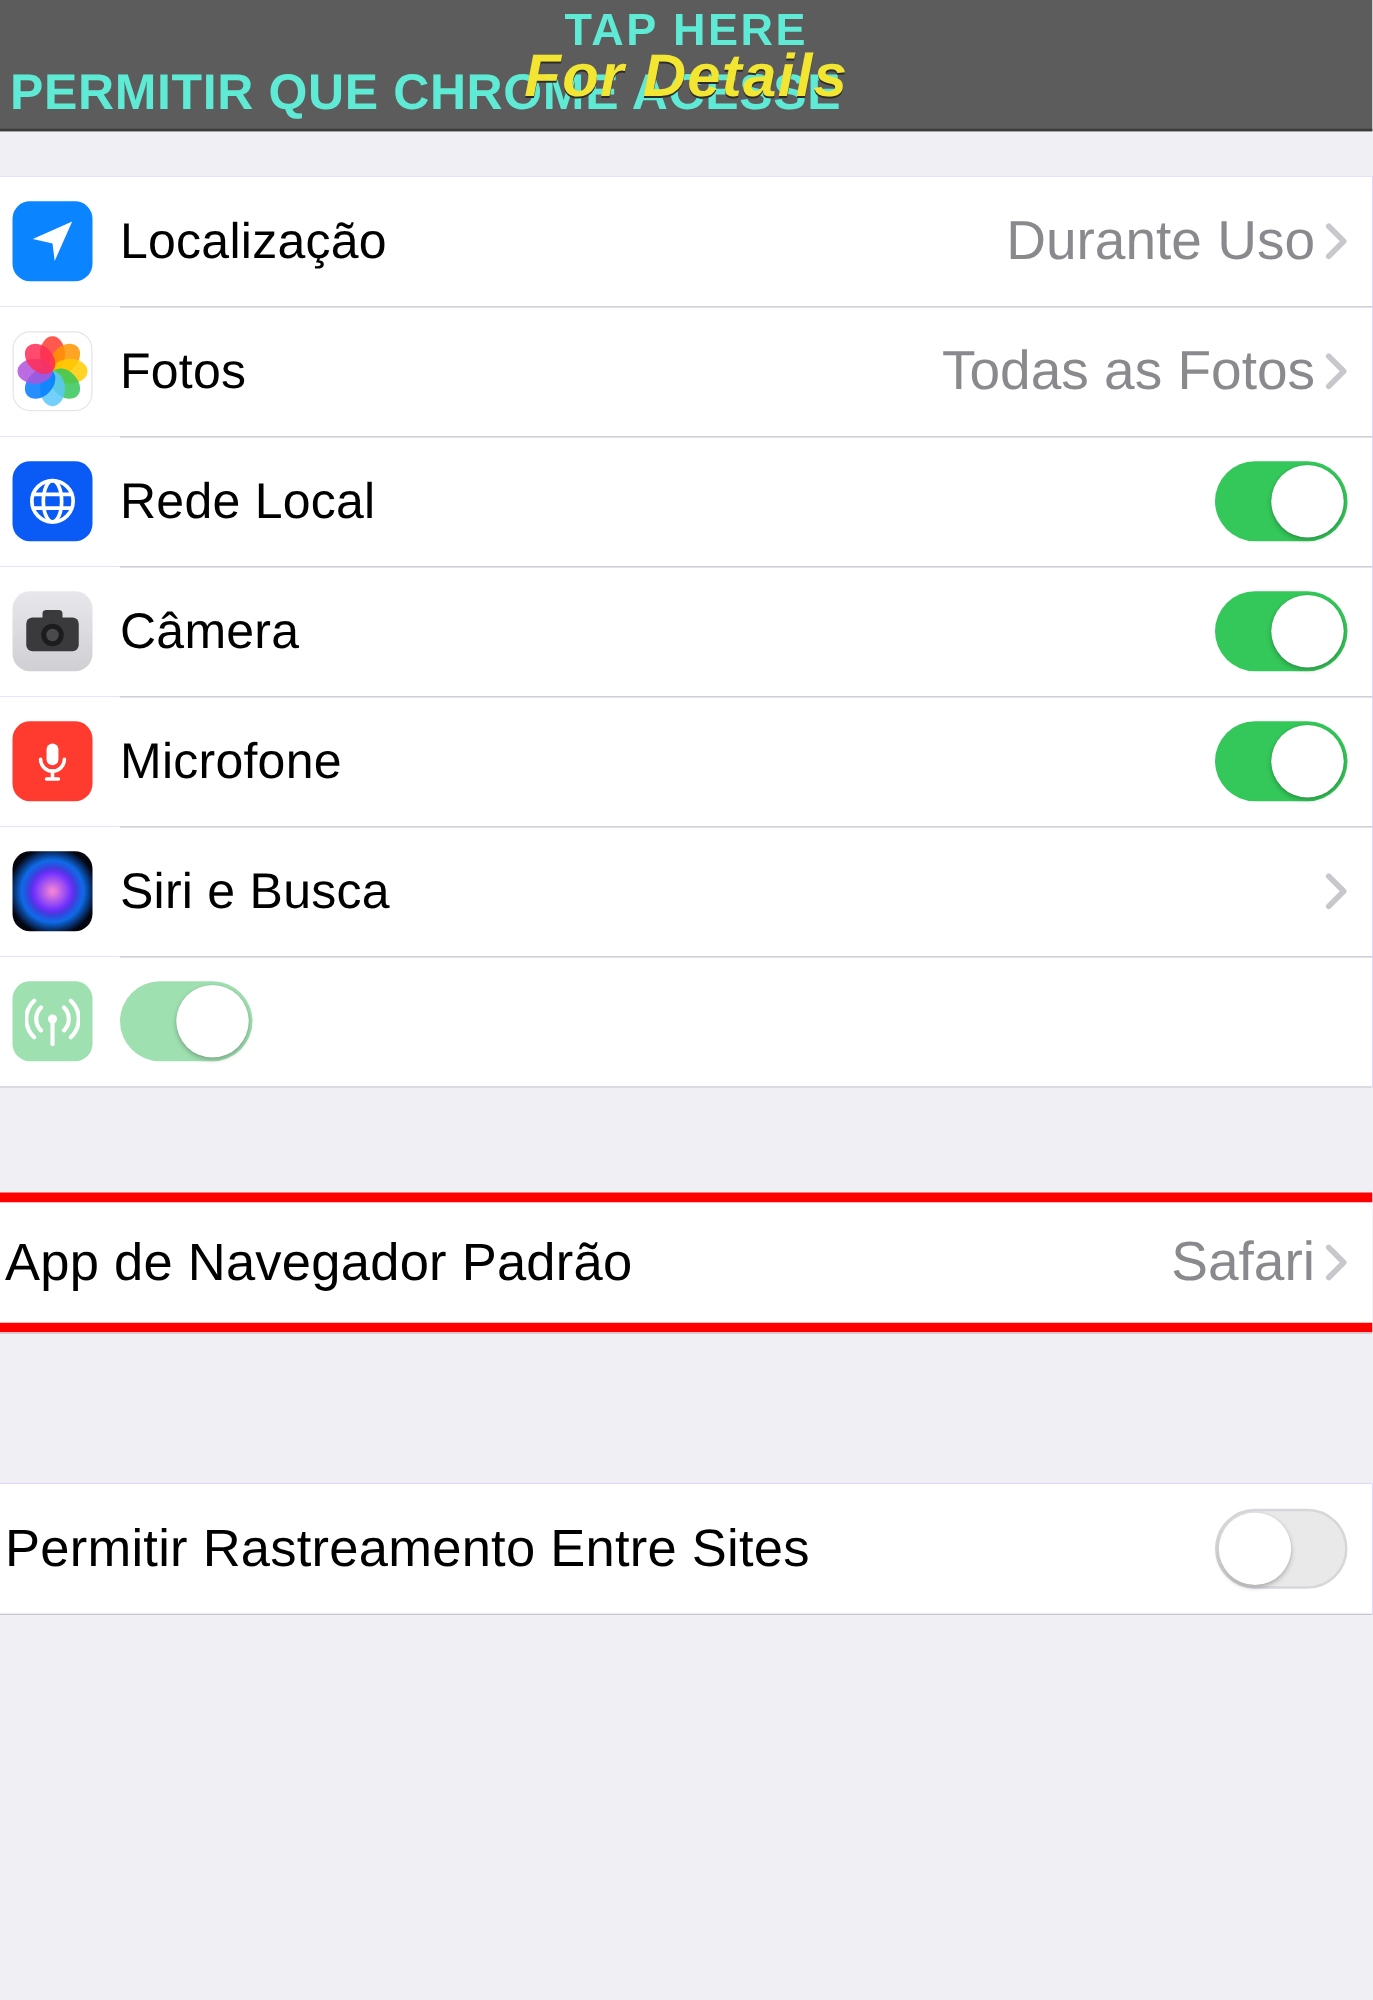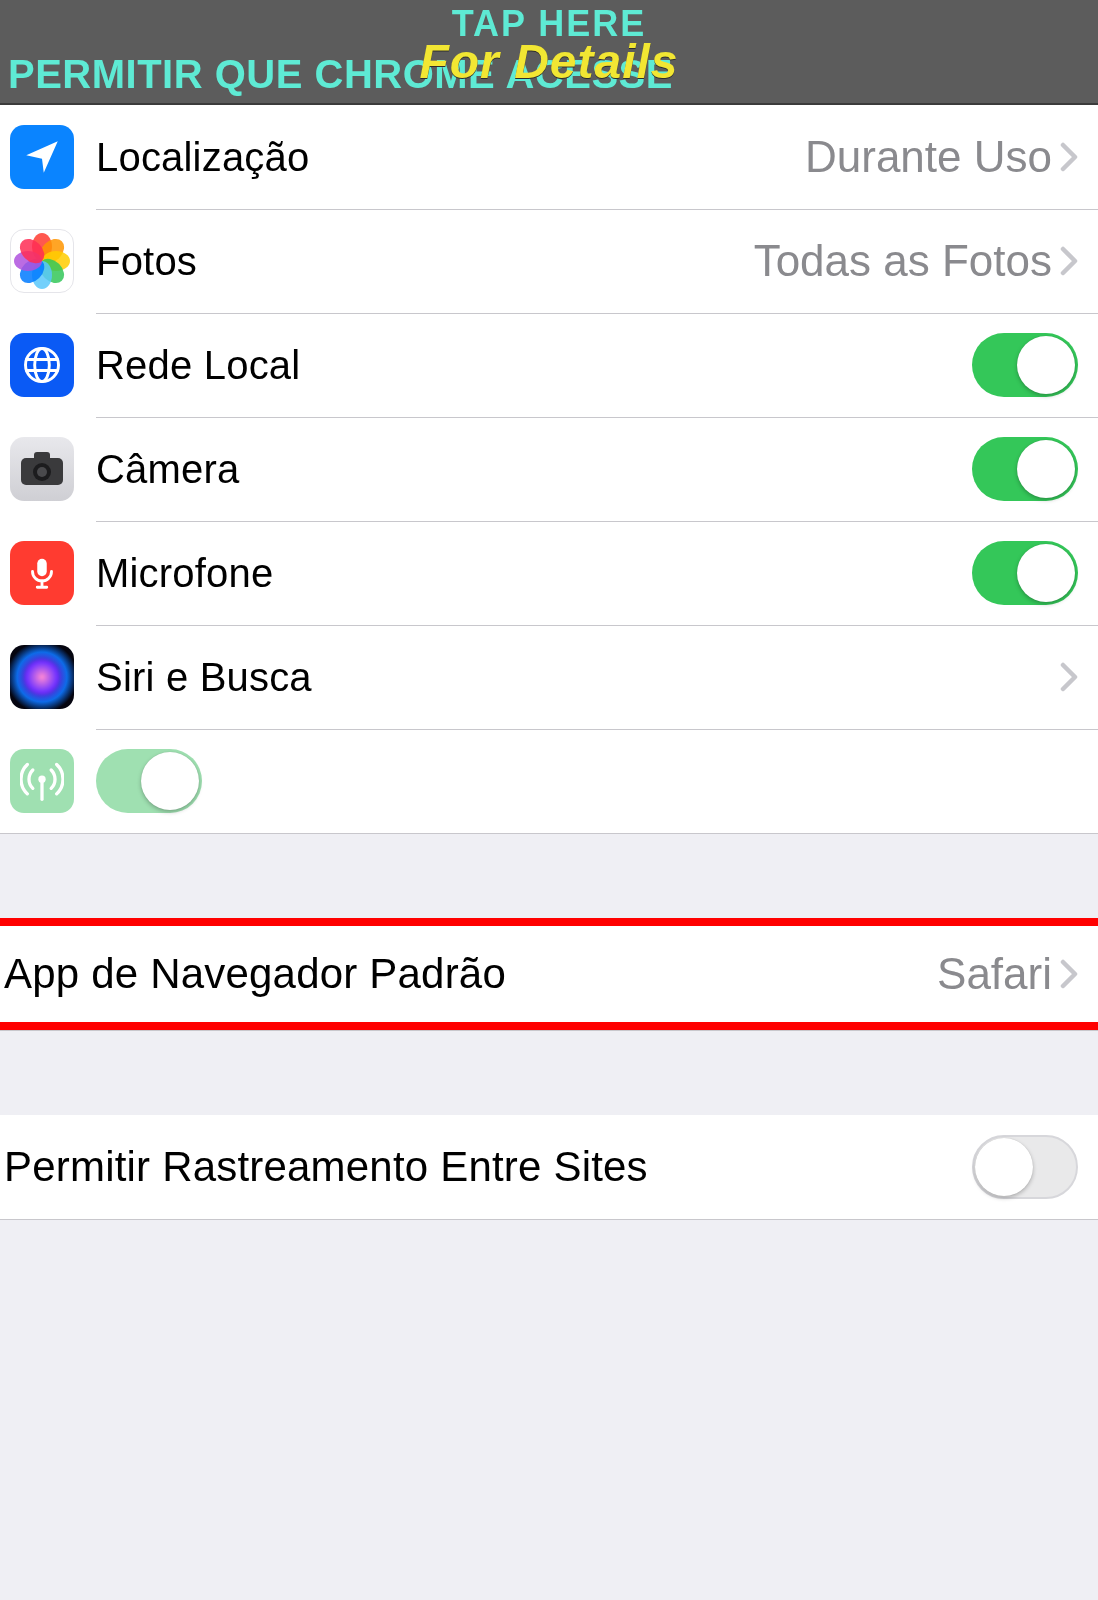--- a/index.html
+++ b/index.html
@@ -50,21 +50,21 @@
     color: #f2e633;
     font-size: 48px;
     font-weight: 700;
     font-style: italic;
     letter-spacing: 1px;
     margin-top: -4px;
     text-shadow: 0 1px 0 #2c2c2c;
   }
 
   
-  .group { background: #8b5cf6; }
+  .group { background: #8b5cf6; margin-top: 36px; }
   .row {
     display: flex;
     align-items: center;
     min-height: 104px;
     padding: 0 20px 0 10px;
     background: #fff;
     position: relative;
   }
   .row + .row::before {
     content: "";

